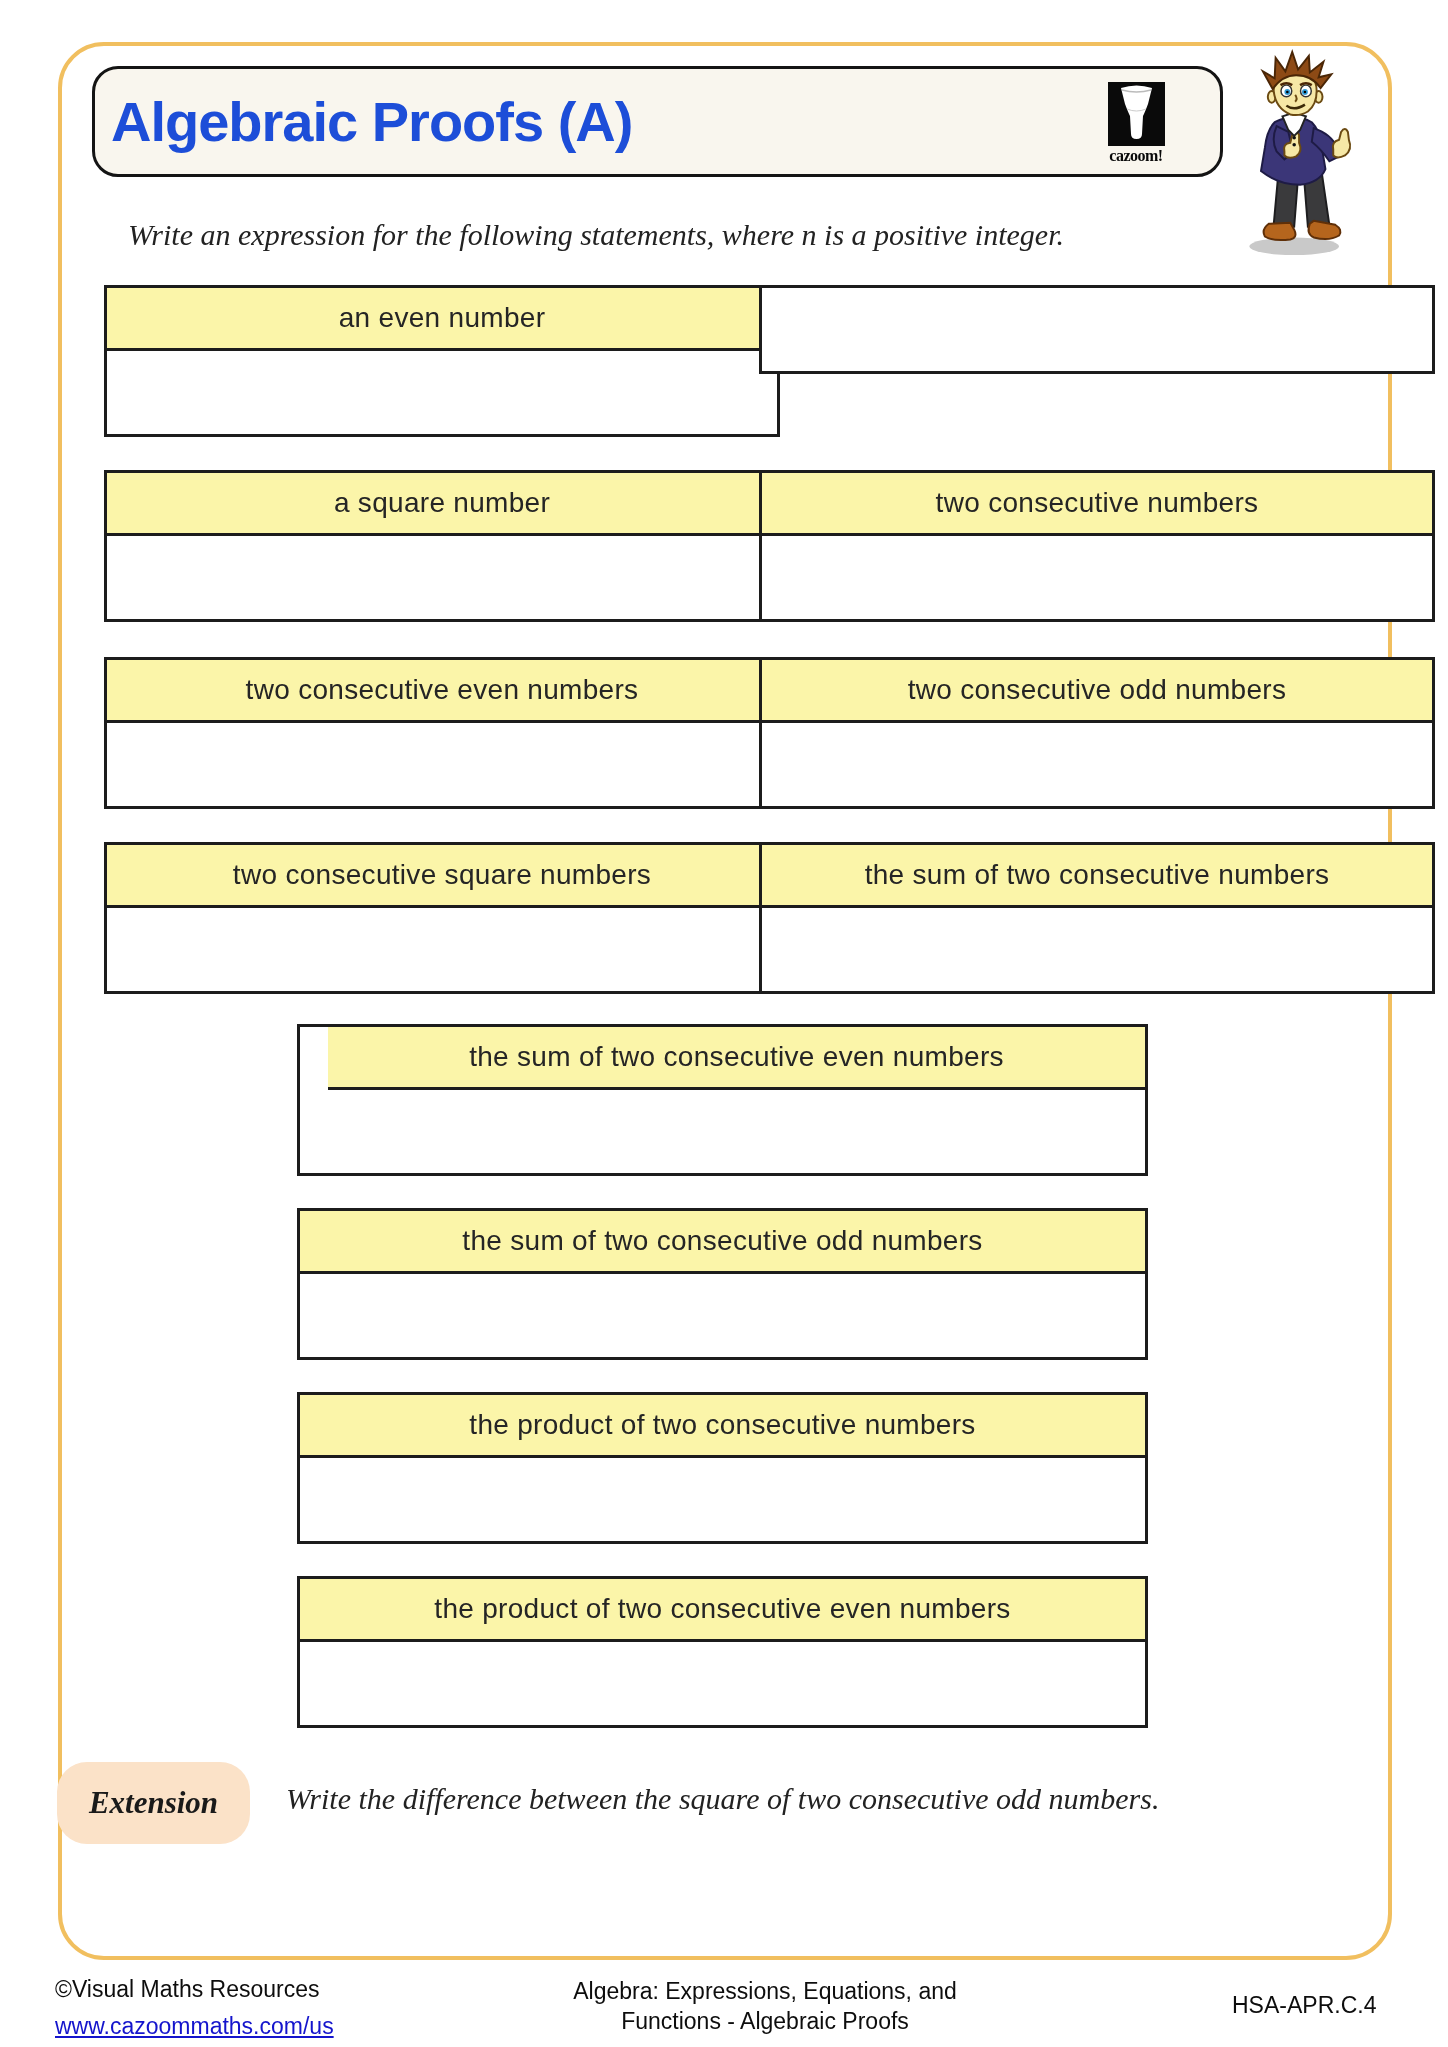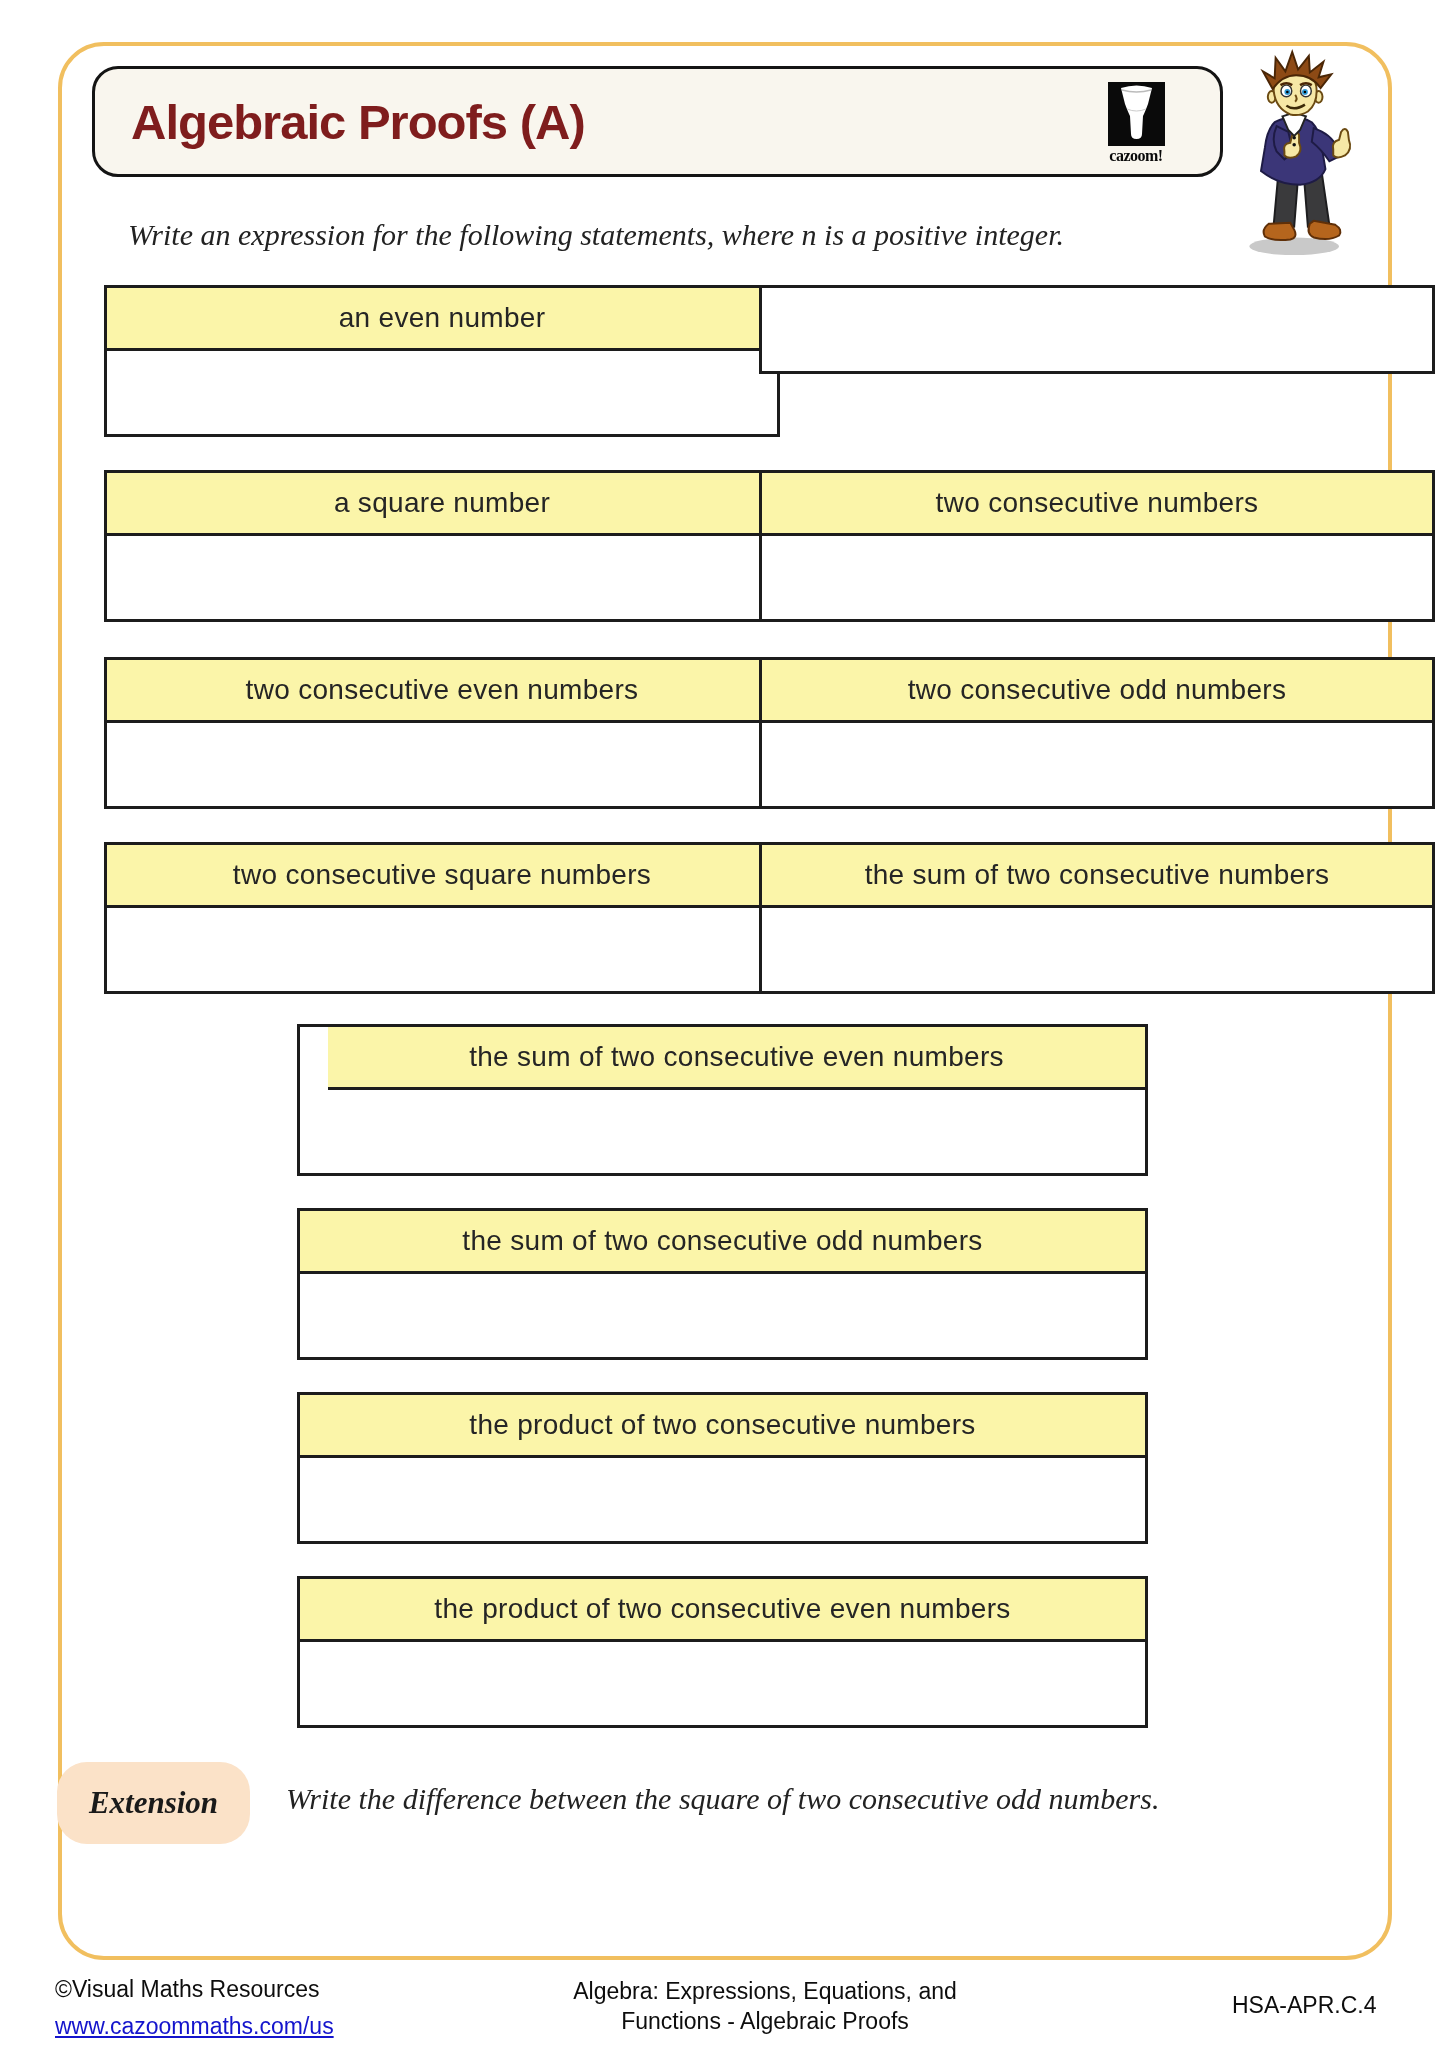--- a/index.html
+++ b/index.html
@@ -12,21 +12,21 @@
   .page-border {
     position:absolute; left:58px; top:42px; width:1334px; height:1918px;
     border:4px solid #f1bf5f; border-radius:46px; background:#ffffff;
   }
   .title-box {
     position:absolute; left:92px; top:66px; width:1131px; height:111px;
     background:#f9f6ee; border:3px solid #141414; border-radius:26px;
     display:flex; align-items:center;
   }
   .title-text {
-    padding-left:36px; font-size:49px; font-weight:bold; color:#7f1d1d;
+    padding-left:16px; font-size:56px; font-weight:bold; color:#1d4ed8;
     letter-spacing:-1px;
   }
   .logo {
     position:absolute; right:28px; top:13px; width:112px; text-align:center;
   }
   .logo-mark { display:block; margin:0 auto; }
   .logo-word {
     display:block; margin-top:1px;
     font-family:"Liberation Serif", serif; font-weight:bold;
     font-size:16px; letter-spacing:-0.5px; color:#090909;

